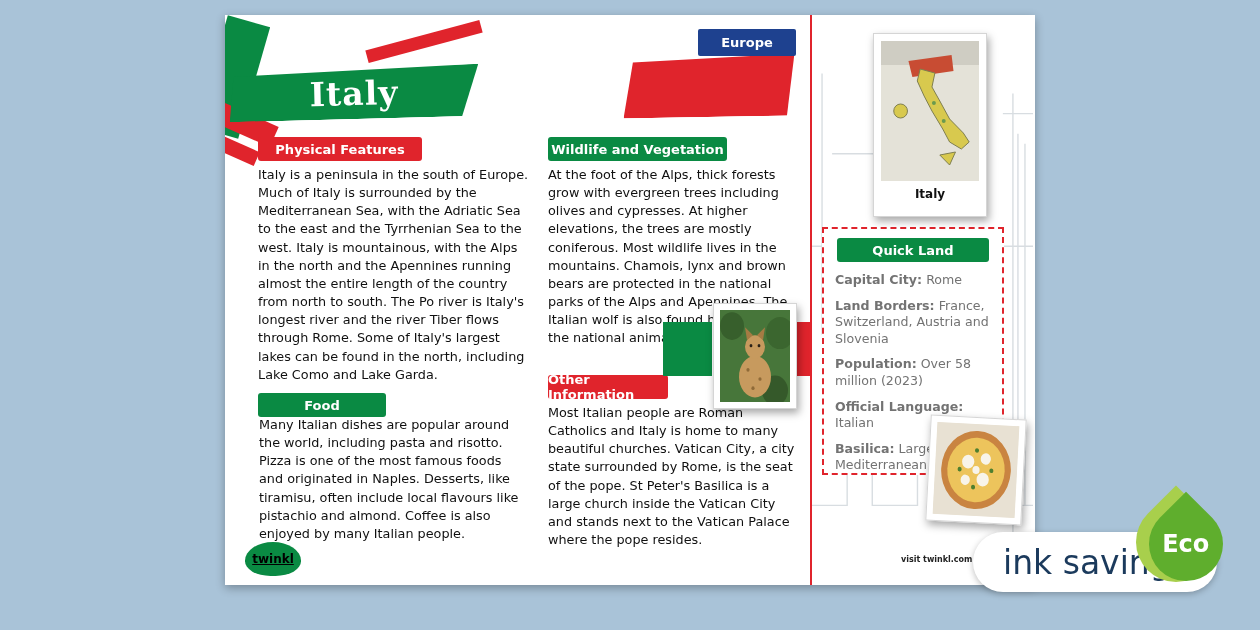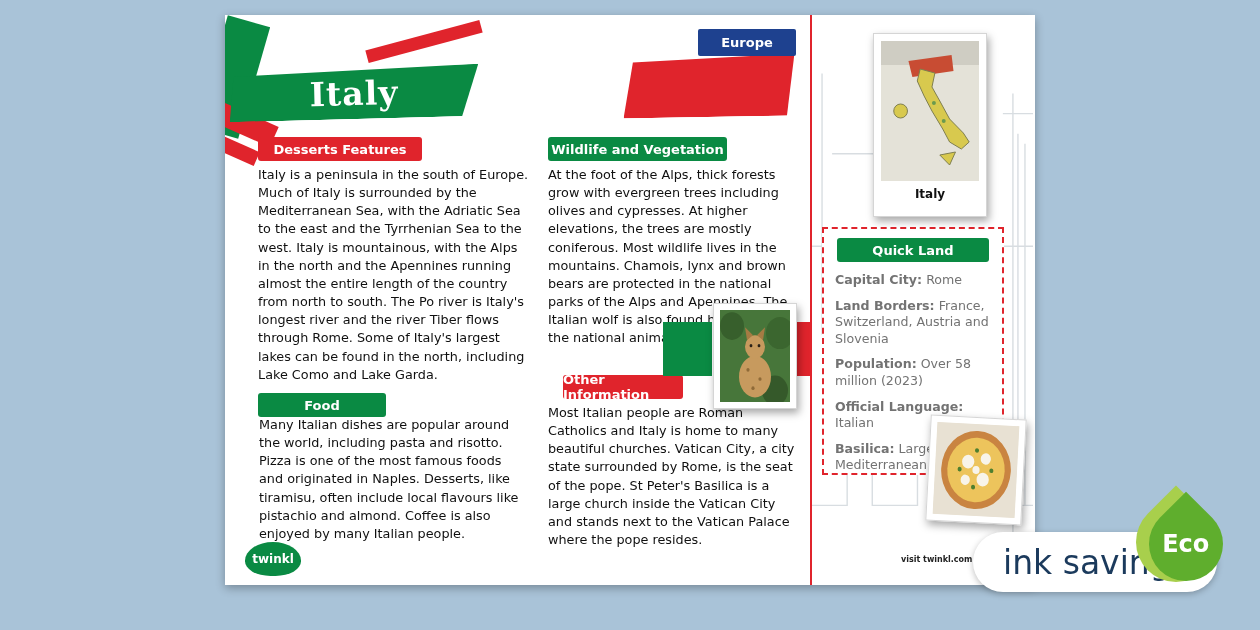--- a/index.html
+++ b/index.html
@@ -36,21 +36,21 @@
               display:flex;align-items:center;justify-content:center;border-radius:3px;z-index:2;}
   .bg-red{background:#e0242c;} .bg-green{background:#0a8a43;}
   .sec-body{position:absolute;font-size:12.8px;line-height:1.42;color:#101010;z-index:2;}
 
   .h-physical{left:33px;top:122px;width:164px;}
   .b-physical{left:33px;top:151px;width:275px;}
   .h-food{left:33px;top:372px;width:128px;margin-top:6px;}
   .b-food{left:34px;top:401px;width:264px;}
   .h-wildlife{left:323px;top:122px;width:179px;}
   .b-wildlife{left:323px;top:151px;width:252px;}
-  .h-other{left:338px;top:360px;width:120px;}
+  .h-other{left:323px;top:360px;width:120px;}
   .b-other{left:323px;top:389px;width:254px;}
 
   
   .qf{position:absolute;left:597px;top:212px;width:182px;height:248px;background:#fff;
       border:2px dashed #e0242c;z-index:3;box-sizing:border-box;}
   .qf-header{width:152px;height:24px;margin:9px auto 10px;background:#0a8a43;color:#fff;
              font-weight:bold;font-size:13px;display:flex;align-items:center;justify-content:center;border-radius:3px;}
   .fact{margin:0 0 9px;padding:0 11px;font-size:12.6px;line-height:1.32;color:#737373;}
   .fact strong{font-weight:bold;}
 
@@ -65,21 +65,21 @@
   .flag div{flex:1;}
   .fl-g{background:#0a8a43;} .fl-w{background:#ffffff;} .fl-r{background:#e0242c;}
   .lynx-polaroid{left:488px;top:288px;width:84px;height:106px;}
   .lynx-photo{height:92px;}
   .pizza-polaroid{left:703px;top:402px;width:96px;height:106px;transform:rotate(3deg);}
   .pizza-photo{height:92px;background:#e8e1d3;}
 
   
   .twinkl{position:absolute;left:20px;top:527px;width:56px;height:34px;background:#0a8a43;
           border-radius:55% 55% 50% 50%/60% 60% 48% 48%;display:flex;align-items:center;
-          justify-content:center;color:#ffffff;font-weight:bold;font-size:12px;z-index:3;}
+          justify-content:center;color:#000000;font-weight:bold;font-size:12px;z-index:3;text-decoration:underline;}
   .visit{position:absolute;left:676px;top:540px;font-size:8px;font-weight:bold;color:#222;z-index:5;text-align:right;}
 
   
   .inkbar{position:absolute;left:973px;top:532px;width:244px;height:60px;background:#fff;
           border-radius:30px;display:flex;align-items:center;padding-left:30px;box-sizing:border-box;
           z-index:10;box-shadow:0 2px 6px rgba(0,0,0,.25);font-size:33px;color:#1b3a5c;}
   .leaf-back{position:absolute;left:1136px;top:502px;width:80px;height:80px;background:#a8cf4c;
              border-radius:0 50% 50% 50%;transform:rotate(45deg);z-index:11;}
   .leaf{position:absolute;left:1149px;top:507px;width:74px;height:74px;background:#5fae2d;
         border-radius:0 50% 50% 50%;transform:rotate(45deg);z-index:12;
@@ -110,21 +110,21 @@
         <path d="M10,40 V300 M200,60 V520 M190,80 H220 M0,212 H220"></path>
         <path d="M15,262 a11,13 0 0 1 22,0 M45,262 a11,13 0 0 1 22,0 M75,262 a11,13 0 0 1 22,0 M105,262 a11,13 0 0 1 22,0"></path>
         <path d="M15,300 a11,13 0 0 1 22,0 M45,300 a11,13 0 0 1 22,0 M165,300 a11,13 0 0 1 22,0"></path>
         <path d="M0,470 h35 v-35 h25 v35 h45 v-55 h30 v55 h85"></path>
         <path d="M205,100 v380 M212,110 v360 M20,120 h120"></path>
       </svg>
     </div>
 
     <div class="divider"></div>
 
-    <div class="sec-header bg-red h-physical">Desserts Features</div>
+    <div class="sec-header bg-red h-physical">Physical Features</div>
     <div class="sec-body b-physical">Italy is a peninsula in the south of Europe. Much of Italy is surrounded by the Mediterranean Sea, with the Adriatic Sea to the east and the Tyrrhenian Sea to the west. Italy is mountainous, with the Alps in the north and the Apennines running almost the entire length of the country from north to south. The Po river is Italy's longest river and the river Tiber flows through Rome. Some of Italy's largest lakes can be found in the north, including Lake Como and Lake Garda.</div>
 
     <div class="sec-header bg-green h-food">Food</div>
     <div class="sec-body b-food">Many Italian dishes are popular around the world, including pasta and risotto. Pizza is one of the most famous foods and originated in Naples. Desserts, like tiramisu, often include local flavours like pistachio and almond. Coffee is also enjoyed by many Italian people.</div>
 
     <div class="sec-header bg-green h-wildlife">Wildlife and Vegetation</div>
     <div class="sec-body b-wildlife">At the foot of the Alps, thick forests grow with evergreen trees including olives and cypresses. At higher elevations, the trees are mostly coniferous. Most wildlife lives in the mountains. Chamois, lynx and brown bears are protected in the national parks of the Alps and Apennines. The Italian wolf is also found here and is the national animal of Italy.</div>
 
     <div class="flag">
       <div class="fl-g"></div>

